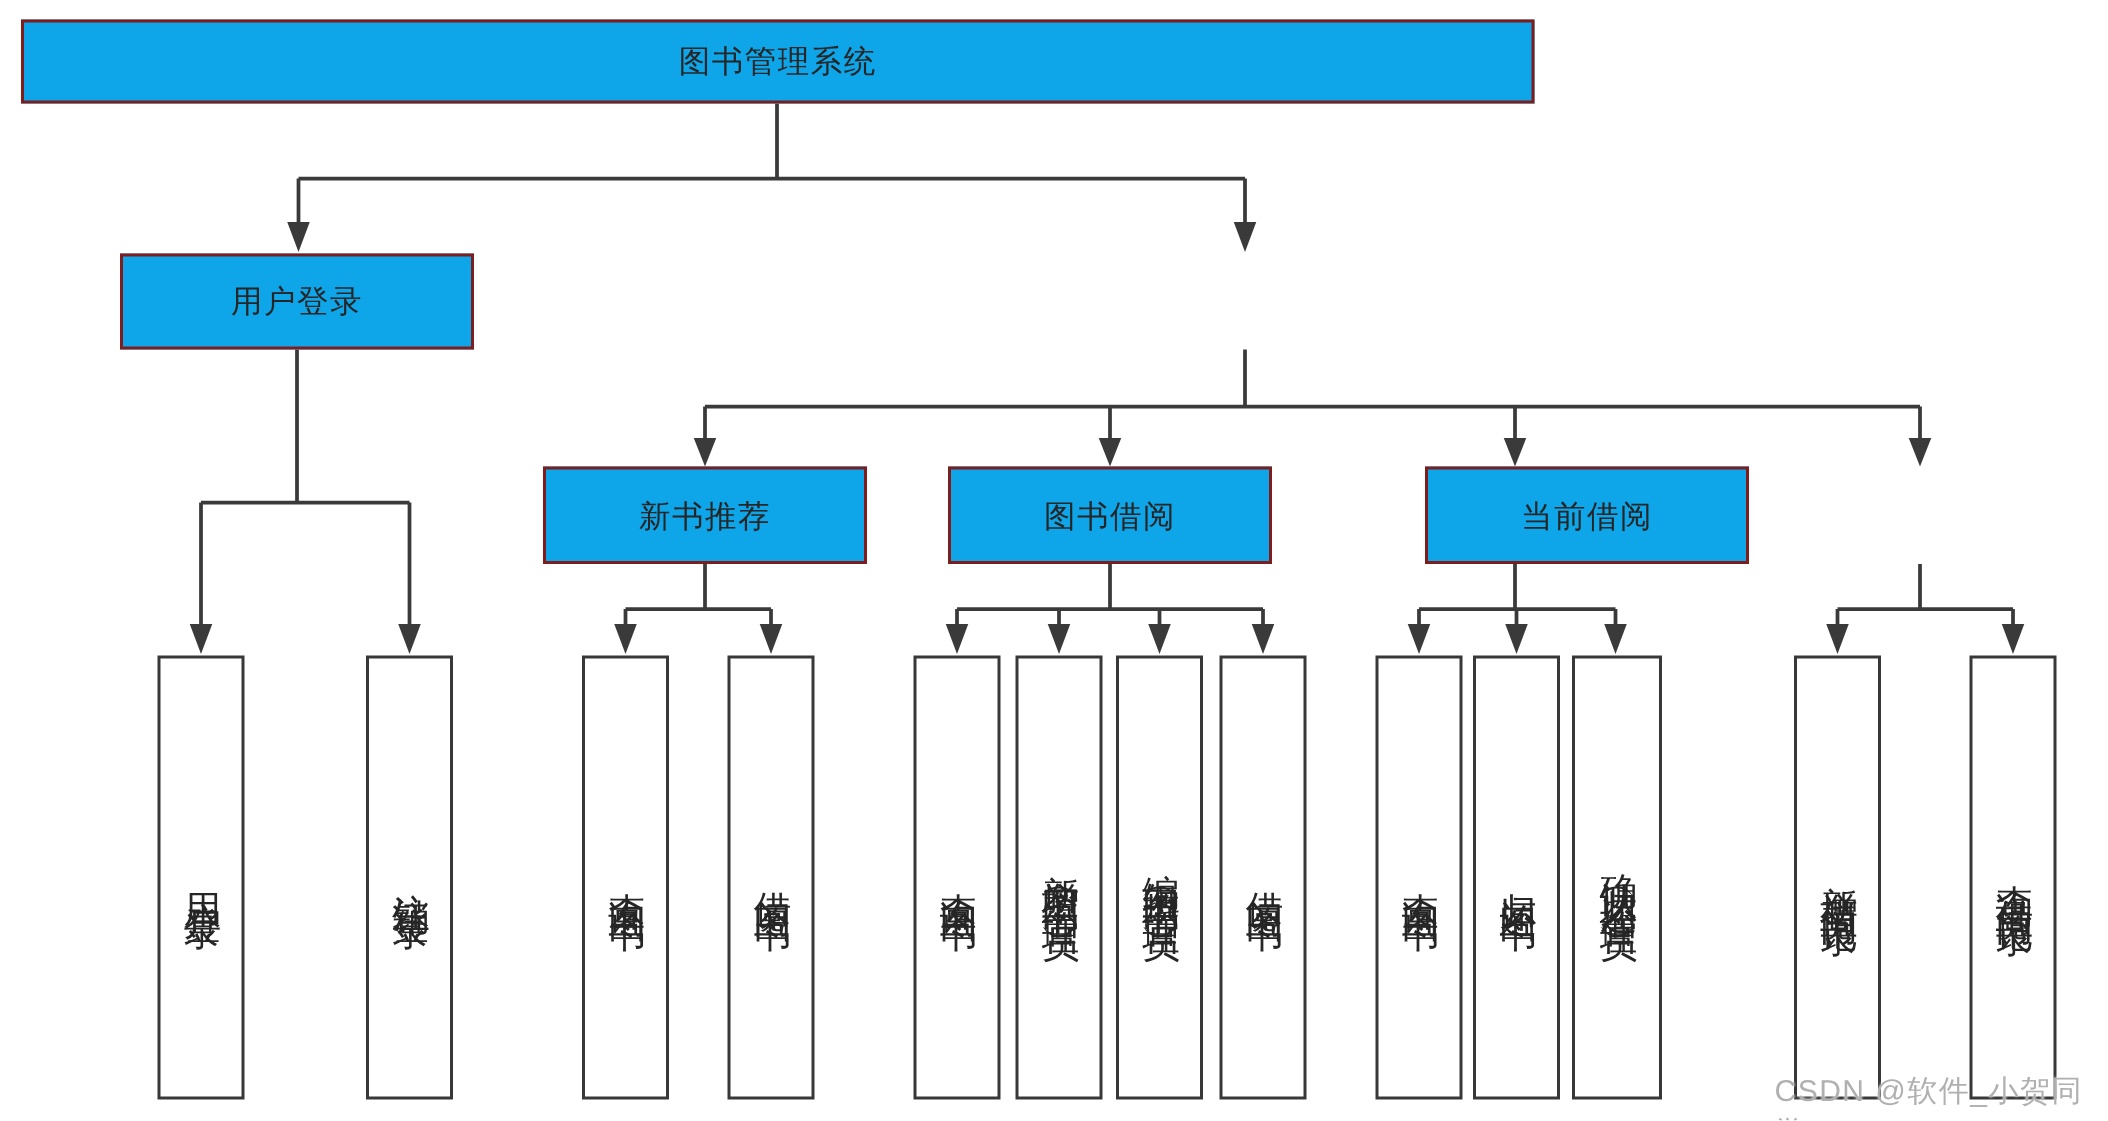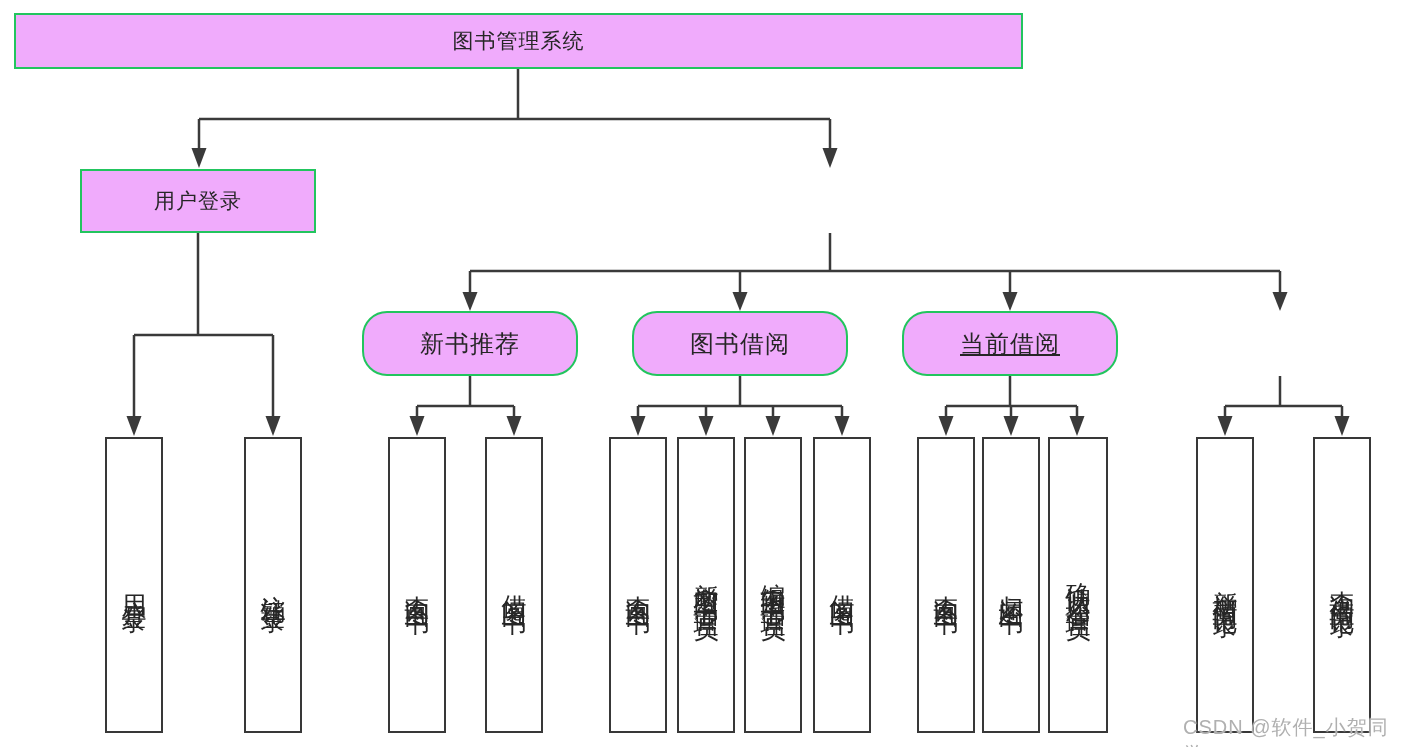--- a/index.html
+++ b/index.html
@@ -3,27 +3,27 @@
 <meta charset="utf-8">
 <style>
   html,body{margin:0;padding:0;background:#fff;}
   .canvas{
     position:relative;width:1405px;height:747px;background:#ffffff;overflow:hidden;
     font-family:"Liberation Sans","DejaVu Sans",sans-serif;
   }
   .wires{position:absolute;left:0;top:0;z-index:1;}
   .hnode{
     position:absolute;box-sizing:border-box;z-index:2;
-    border:2px solid #22c55e;background:#f0abfc;
+    border:2px solid #7f1d1d;background:#0ea5e9;
     display:flex;align-items:center;justify-content:center;
     font-size:21px;color:#262626;letter-spacing:1px;
   }
   .hnode.root{left:14px;top:13px;width:1009px;height:56px;}
   .hnode.lvl2{top:169px;width:236px;height:64px;}
-  .hnode.lvl3{top:311px;width:216px;height:65px;font-size:24px;border-radius:25px;}
+  .hnode.lvl3{top:311px;width:216px;height:65px;font-size:21px;}
   .vnode{
     position:absolute;box-sizing:border-box;z-index:2;
     top:437px;width:58px;height:296px;
     border:2px solid #383838;background:#ffffff;
     display:flex;align-items:center;justify-content:center;
   }
   .vnode span{
     writing-mode:vertical-rl;font-size:25px;letter-spacing:5px;
     color:#262626;line-height:1;white-space:nowrap;
   }
@@ -103,21 +103,21 @@
       <polygon points="1334.5,416 1349.5,416 1342,436"></polygon>
     </g>
   </svg>
 
   <div class="hnode root">图书管理系统</div>
 
   <div class="hnode lvl2" style="left:80px;">用户登录</div>
 
   <div class="hnode lvl3" style="left:362px;">新书推荐</div>
   <div class="hnode lvl3" style="left:632px;text-align:center;">图书借阅</div>
-  <div class="hnode lvl3" style="left:902px;text-decoration:underline;">当前借阅</div>
+  <div class="hnode lvl3" style="left:950px;">当前借阅</div>
 
   <div class="vnode" style="left:105px;">
     <span>用户登录</span>
   </div>
   <div class="vnode" style="left:244px;">
     <span>注销登录</span>
   </div>
 
   <div class="vnode" style="left:388px;">
     <span>查询图书</span>

